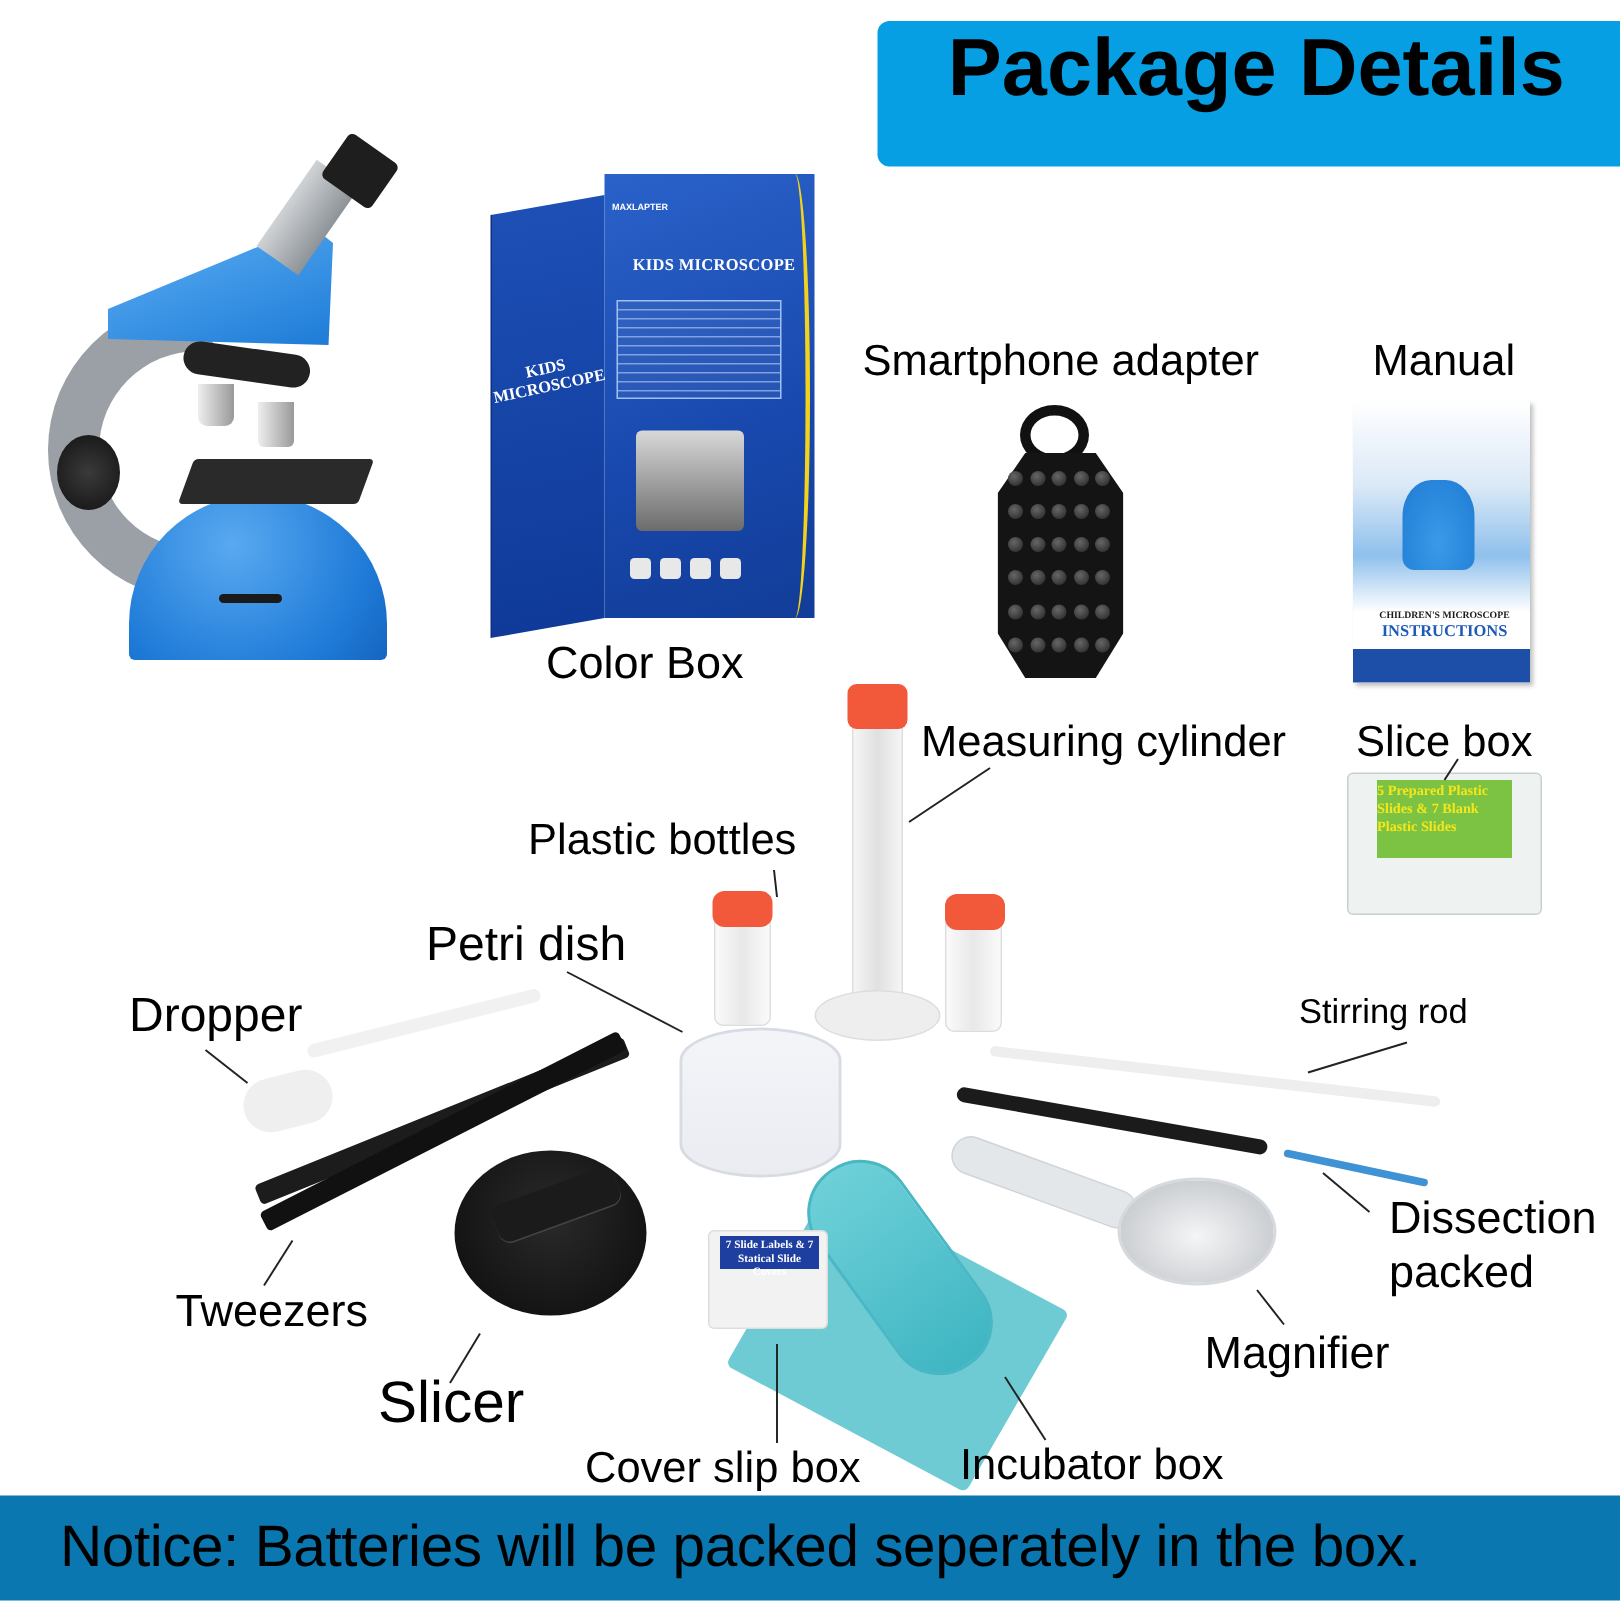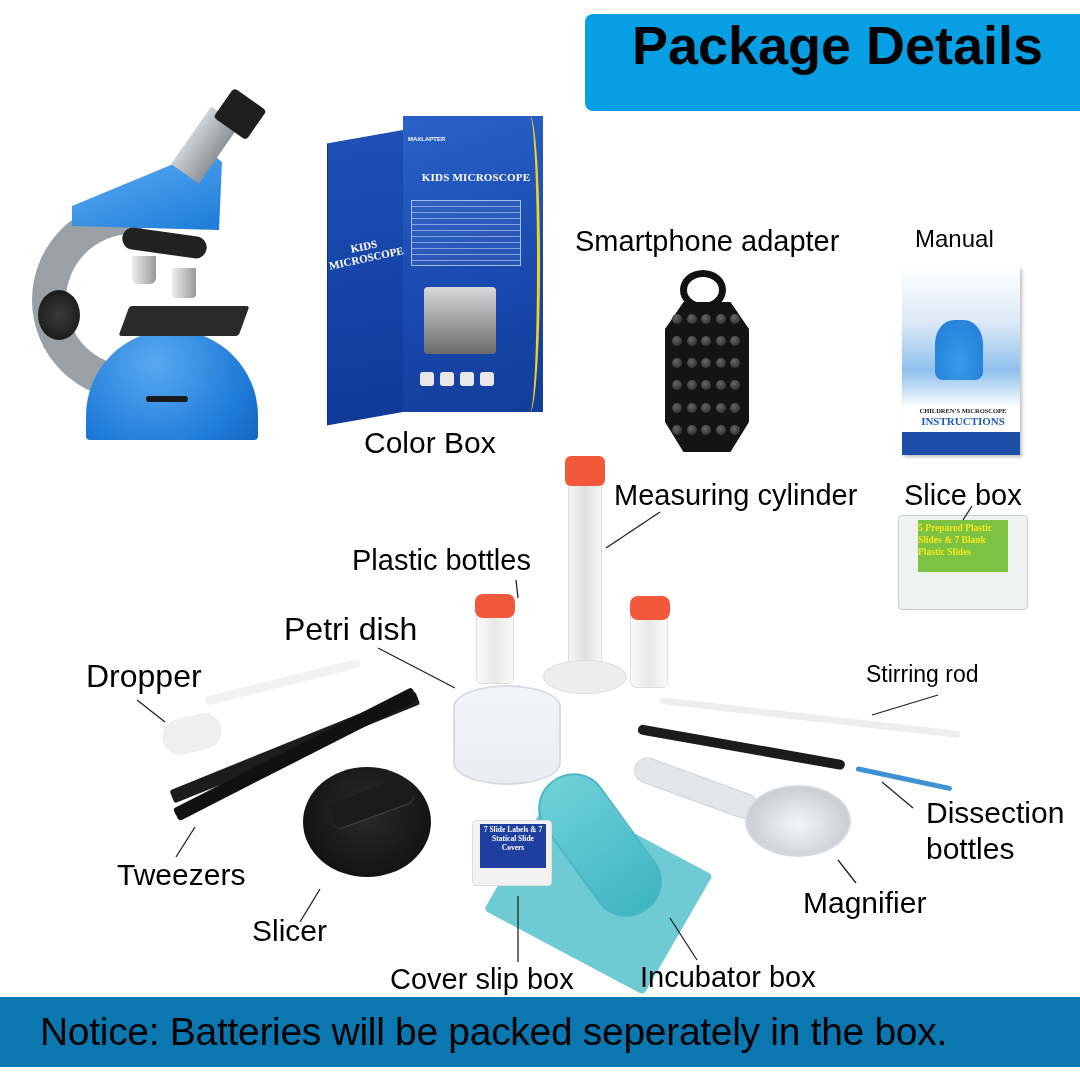--- a/index.html
+++ b/index.html
@@ -61,21 +61,21 @@
   .dropper-bulb { left: 162px; top: 716px; width: 60px; height: 36px; background: #efefef; border-radius: 18px; transform: rotate(-14deg); }
   .dropper-stem { left: 205px; top: 697px; width: 160px; height: 9px; background: #f1f1f1; border-radius: 5px; transform: rotate(-14deg); transform-origin: left center; }
   
   .tweezer-a { left: 172px; top: 790px; width: 265px; height: 14px; background: #1c1c1c; transform: rotate(-22deg); transform-origin: left center; border-radius: 3px; }
   .tweezer-b { left: 176px; top: 808px; width: 268px; height: 14px; background: #111; transform: rotate(-27deg); transform-origin: left center; border-radius: 3px; }
   
   .slicer { left: 303px; top: 767px; width: 128px; height: 110px; background: radial-gradient(ellipse at 50% 40%,#2a2a2a,#0b0b0b); border-radius: 50%; }
   .slicer-bar { left: 328px; top: 790px; width: 86px; height: 26px; background: #1b1b1b; border-radius: 8px; transform: rotate(-20deg); box-shadow: 0 1px 0 #444; }
   
   .cslip { left: 472px; top: 820px; width: 80px; height: 66px; background: #f2f2f2; border: 1px solid #ddd; border-radius: 4px; }
-  .cslip-label { left: 480px; top: 824px; width: 66px; height: 44px; background: #1f3fa0; font-family: "Liberation Serif", serif; font-weight: bold; font-size: 7.5px; line-height: 9px; color: #fff; text-align: center; padding-top: 1px; }
+  .cslip-label { left: 480px; top: 824px; width: 66px; height: 22px; background: #1f3fa0; font-family: "Liberation Serif", serif; font-weight: bold; font-size: 7.5px; line-height: 9px; color: #fff; text-align: center; padding-top: 1px; }
   
   .incubator-base { left: 553px; top: 790px; width: 160px; height: 120px; background: #5ec5cf; transform: skew(-30deg, 28deg); transform-origin: left top; opacity: 0.9; border-radius: 4px; }
   .incubator-lid { left: 565px; top: 765px; width: 70px; height: 160px; background: linear-gradient(180deg,#6ed0d8,#3fb6c3); border: 2px solid #49b7c4; border-radius: 34px; transform: rotate(-36deg); transform-origin: center; }
   
   .stir-rod { left: 660px; top: 697px; width: 302px; height: 7px; background: #eeeeee; border-radius: 4px; transform: rotate(6.5deg); transform-origin: left center; }
   .needle-handle { left: 638px; top: 724px; width: 210px; height: 10px; background: #1b1b1b; border-radius: 5px; transform: rotate(10deg); transform-origin: left center; }
   .needle-tip { left: 856px; top: 766px; width: 98px; height: 5px; background: #3f93d4; border-radius: 3px; transform: rotate(12deg); transform-origin: left center; }
   
   .mag-handle { left: 635px; top: 753px; width: 130px; height: 26px; background: rgba(225,228,232,0.9); border: 1px solid #d0d3d8; border-radius: 13px; transform: rotate(20deg); transform-origin: left center; }
   .mag-lens { left: 745px; top: 785px; width: 106px; height: 72px; background: radial-gradient(ellipse at 50% 55%,#f4f5f6,#c9ccd0 75%,#e7e9ec); border: 2px solid #d6d9dd; border-radius: 50%; }
@@ -161,21 +161,21 @@
       <span></span>
       <span></span>
     <span></span>
       <span></span>
       <span></span>
       <span></span>
       <span></span>
   </div>
 </div>
 
-<div class="label" style="left:915px; top:227px; font-size:24px;text-align:right;">Manual</div>
+<div class="label" style="left:915px; top:227px; font-size:29px;text-align:right;">Manual</div>
 <div>
   <div class="abs manual"></div>
   <div class="abs manual-scope"></div>
   <div class="abs manual-title1">CHILDREN'S MICROSCOPE</div>
   <div class="abs manual-title2">INSTRUCTIONS</div>
 </div>
 
 <div class="label" style="left:614px; top:481px; font-size:29px;">Measuring cylinder</div>
 <div>
   <div class="abs cyl-tube"></div>
@@ -205,33 +205,33 @@
   <div class="abs dropper-stem"></div>
   <div class="abs dropper-bulb"></div>
 </div>
 
 <div class="label" style="left:866px; top:663px; font-size:23px;">Stirring rod</div>
 <div class="abs stir-rod"></div>
 
 <div class="abs needle-handle"></div>
 <div class="abs needle-tip"></div>
 <div class="label" style="left:926px; top:798px; font-size:30px;">Dissection</div>
-<div class="label" style="left:926px; top:834px; font-size:30px;">bottles</div>
+<div class="label" style="left:926px; top:834px; font-size:30px;">packed</div>
 
 <div>
   <div class="abs tweezer-a"></div>
   <div class="abs tweezer-b"></div>
 </div>
 <div class="label" style="left:117px; top:860px; font-size:30px;text-align:center;">Tweezers</div>
 
 <div>
   <div class="abs slicer"></div>
   <div class="abs slicer-bar"></div>
 </div>
-<div class="label" style="left:252px; top:916px; font-size:30px;">Slicer</div>
+<div class="label" style="left:252px; top:916px; font-size:39px;">Slicer</div>
 
 <div>
   <div class="abs incubator-base"></div>
   <div class="abs incubator-lid"></div>
 </div>
 <div class="label" style="left:640px; top:963px; font-size:29px;">Incubator box</div>
 
 <div>
   <div class="abs cslip"></div>
   <div class="abs cslip-label">7 Slide Labels &amp; 7 Statical Slide Covers</div>

